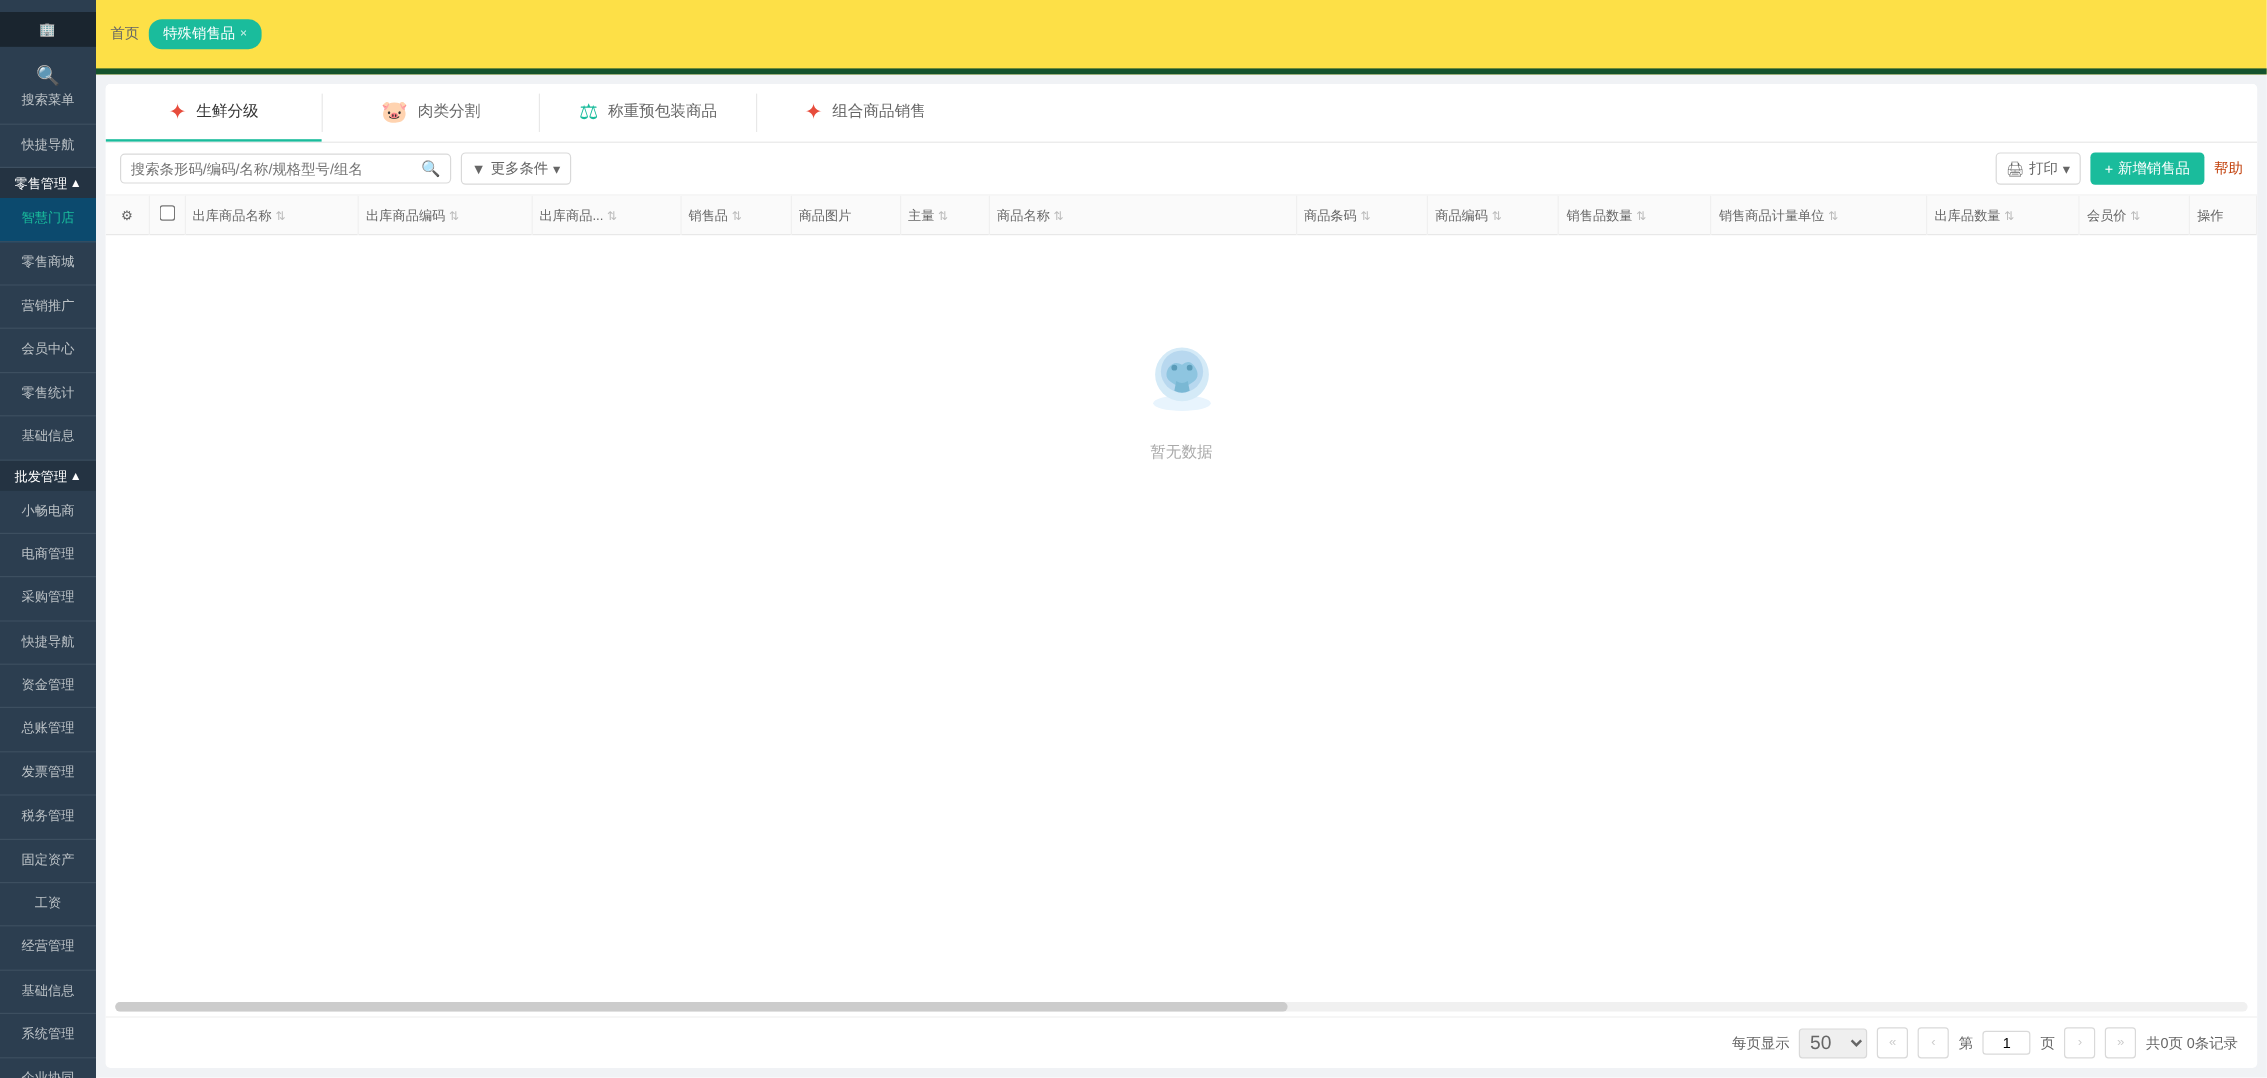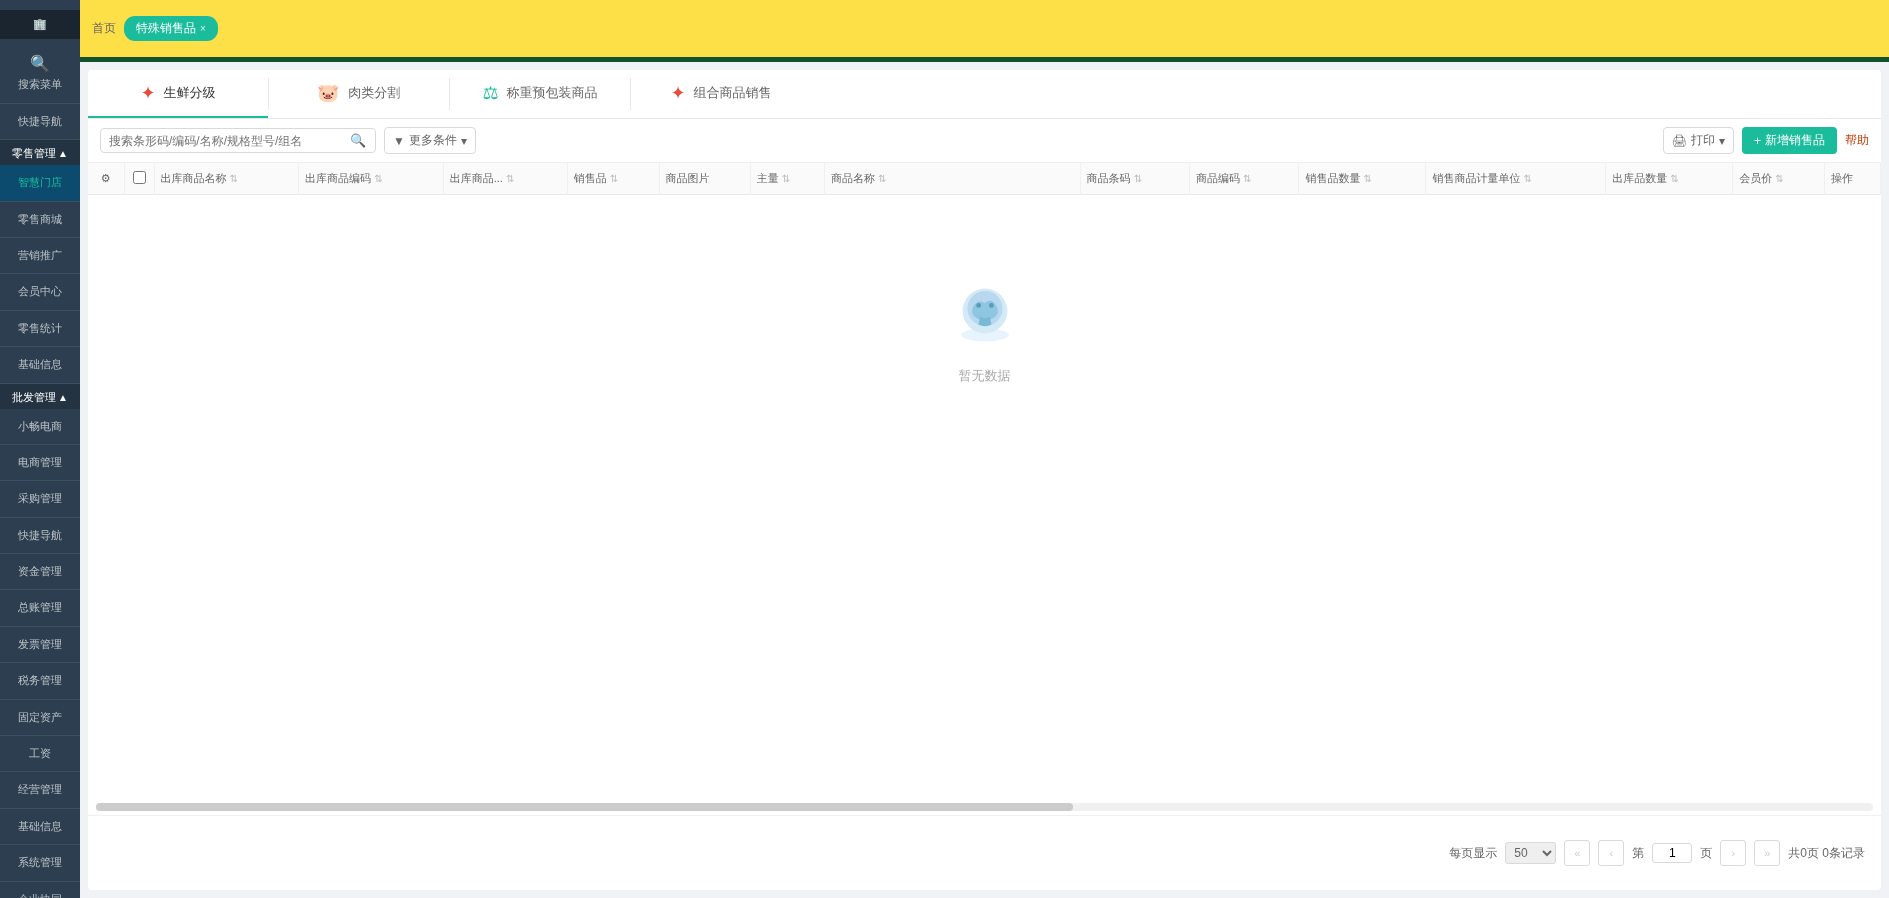--- a/index.html
+++ b/index.html
@@ -241,31 +241,31 @@
       height: 80px;
       margin-bottom: 12px;
     }
     .empty-text { font-size: 13px; color: #aaa; }
 
     
     .pagination {
       display: flex;
       align-items: center;
       justify-content: flex-end;
-      padding: 24px 16px;
+      padding: 8px 16px;
       border-top: 1px solid #f0f0f0;
       gap: 8px;
       font-size: 12px;
       color: #666;
     }
     .page-size-select {
       border: 1px solid #d9d9d9;
       border-radius: 3px;
       padding: 2px 4px;
-      font-size: 12px;
+      font-size: 16px;
       color: #666;
     }
     .page-btn {
       width: 26px;
       height: 26px;
       border: 1px solid #d9d9d9;
       border-radius: 3px;
       display: flex;
       align-items: center;
       justify-content: center;

